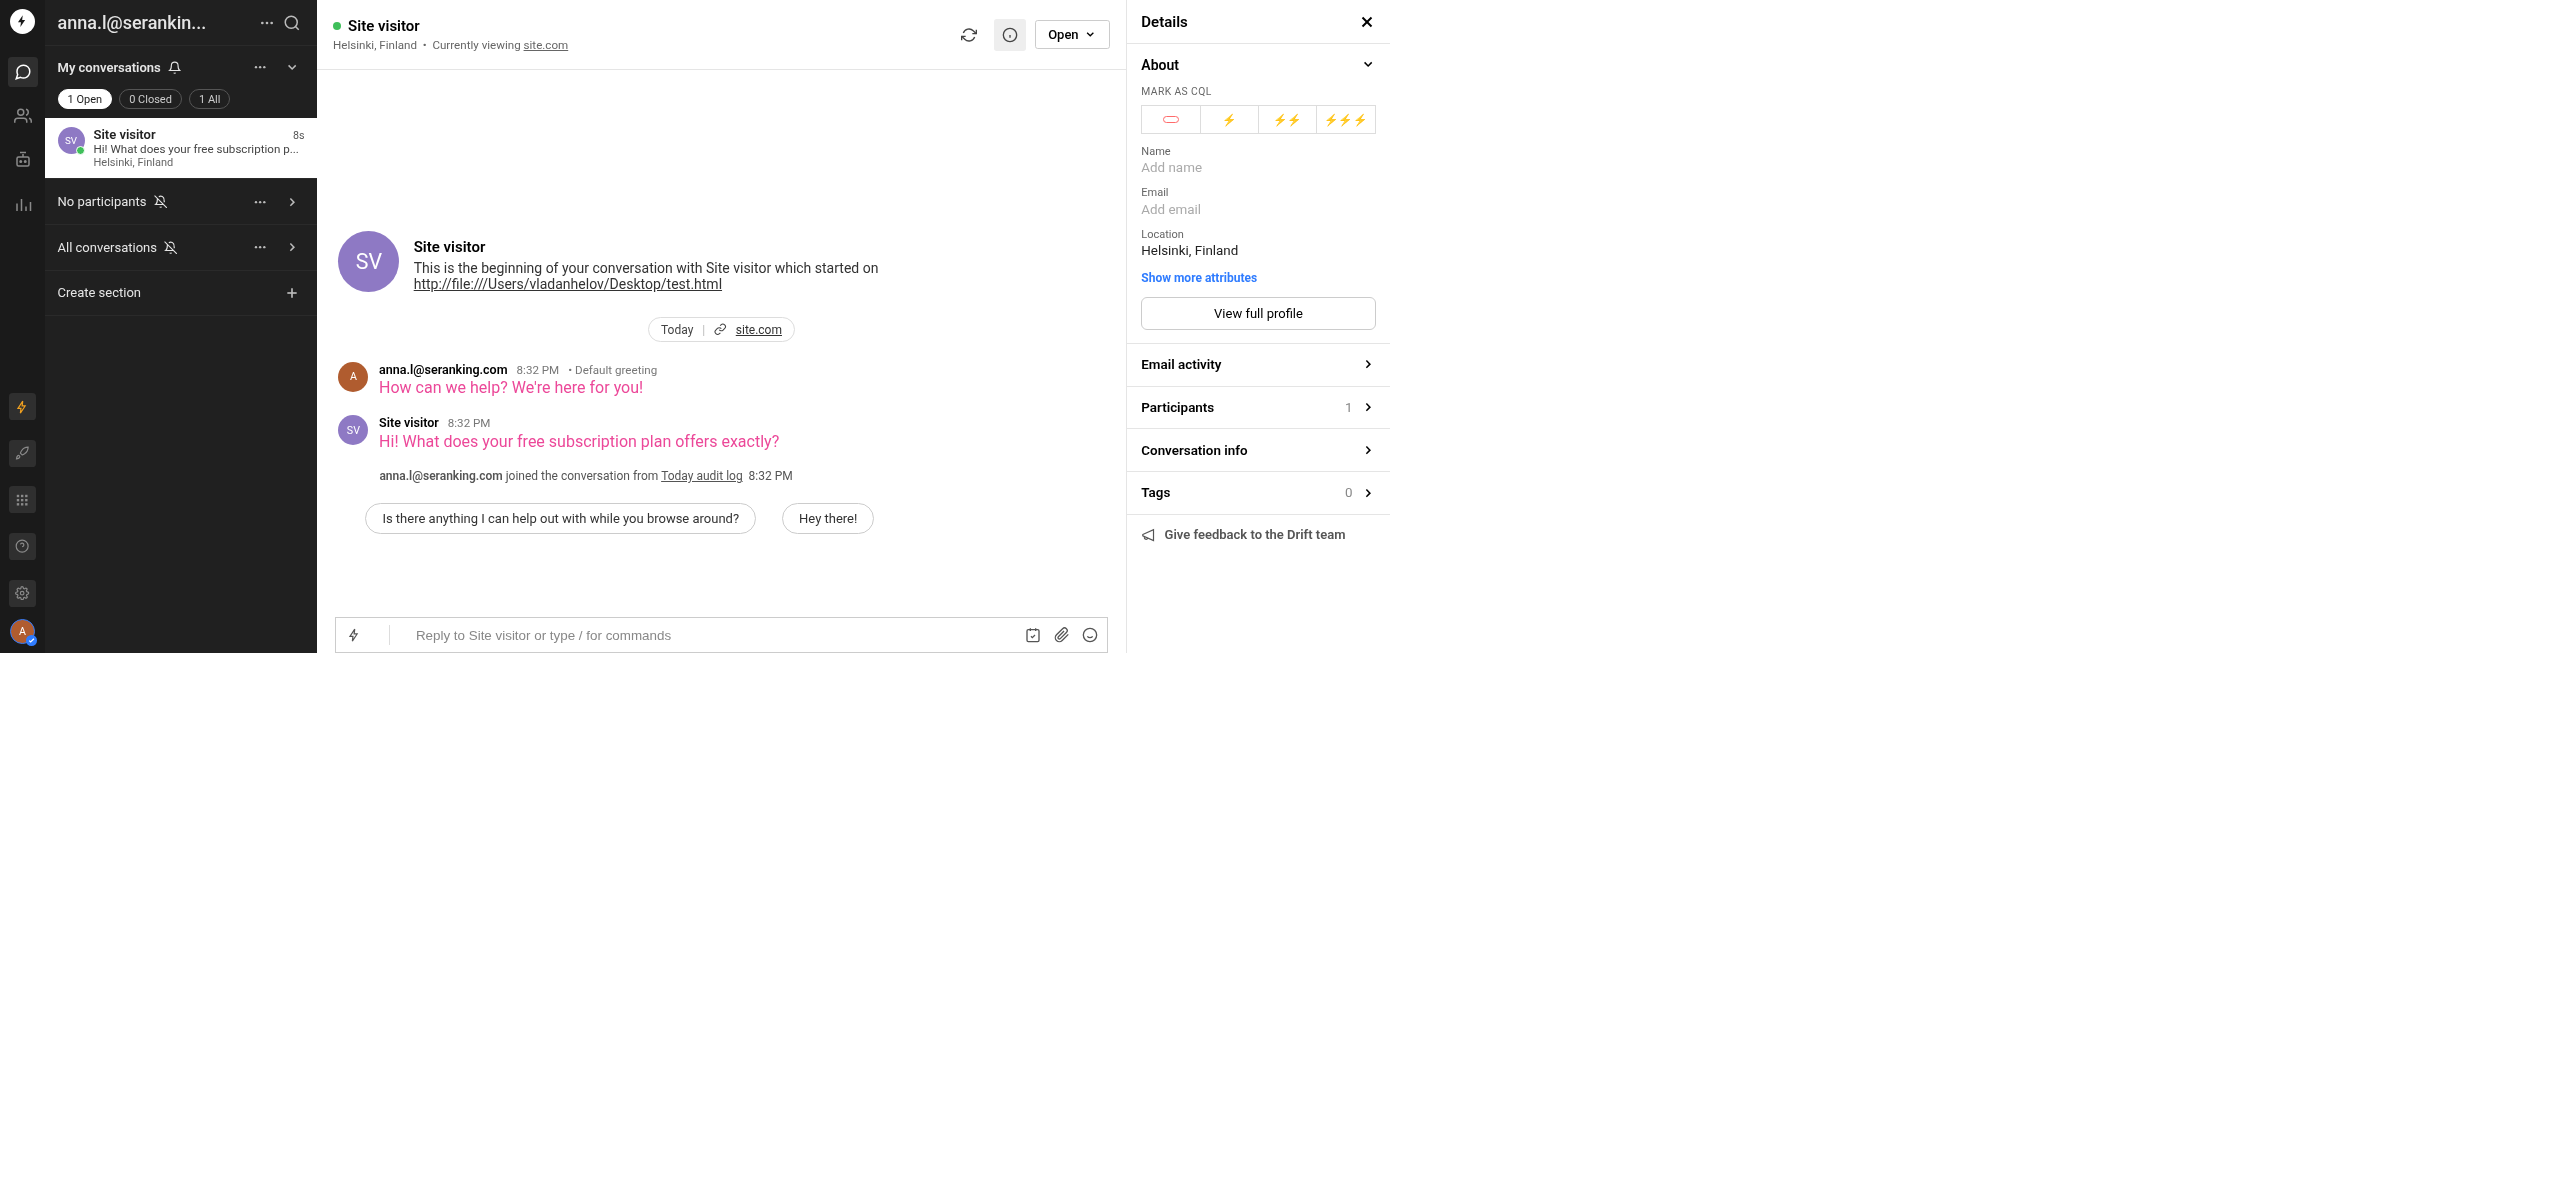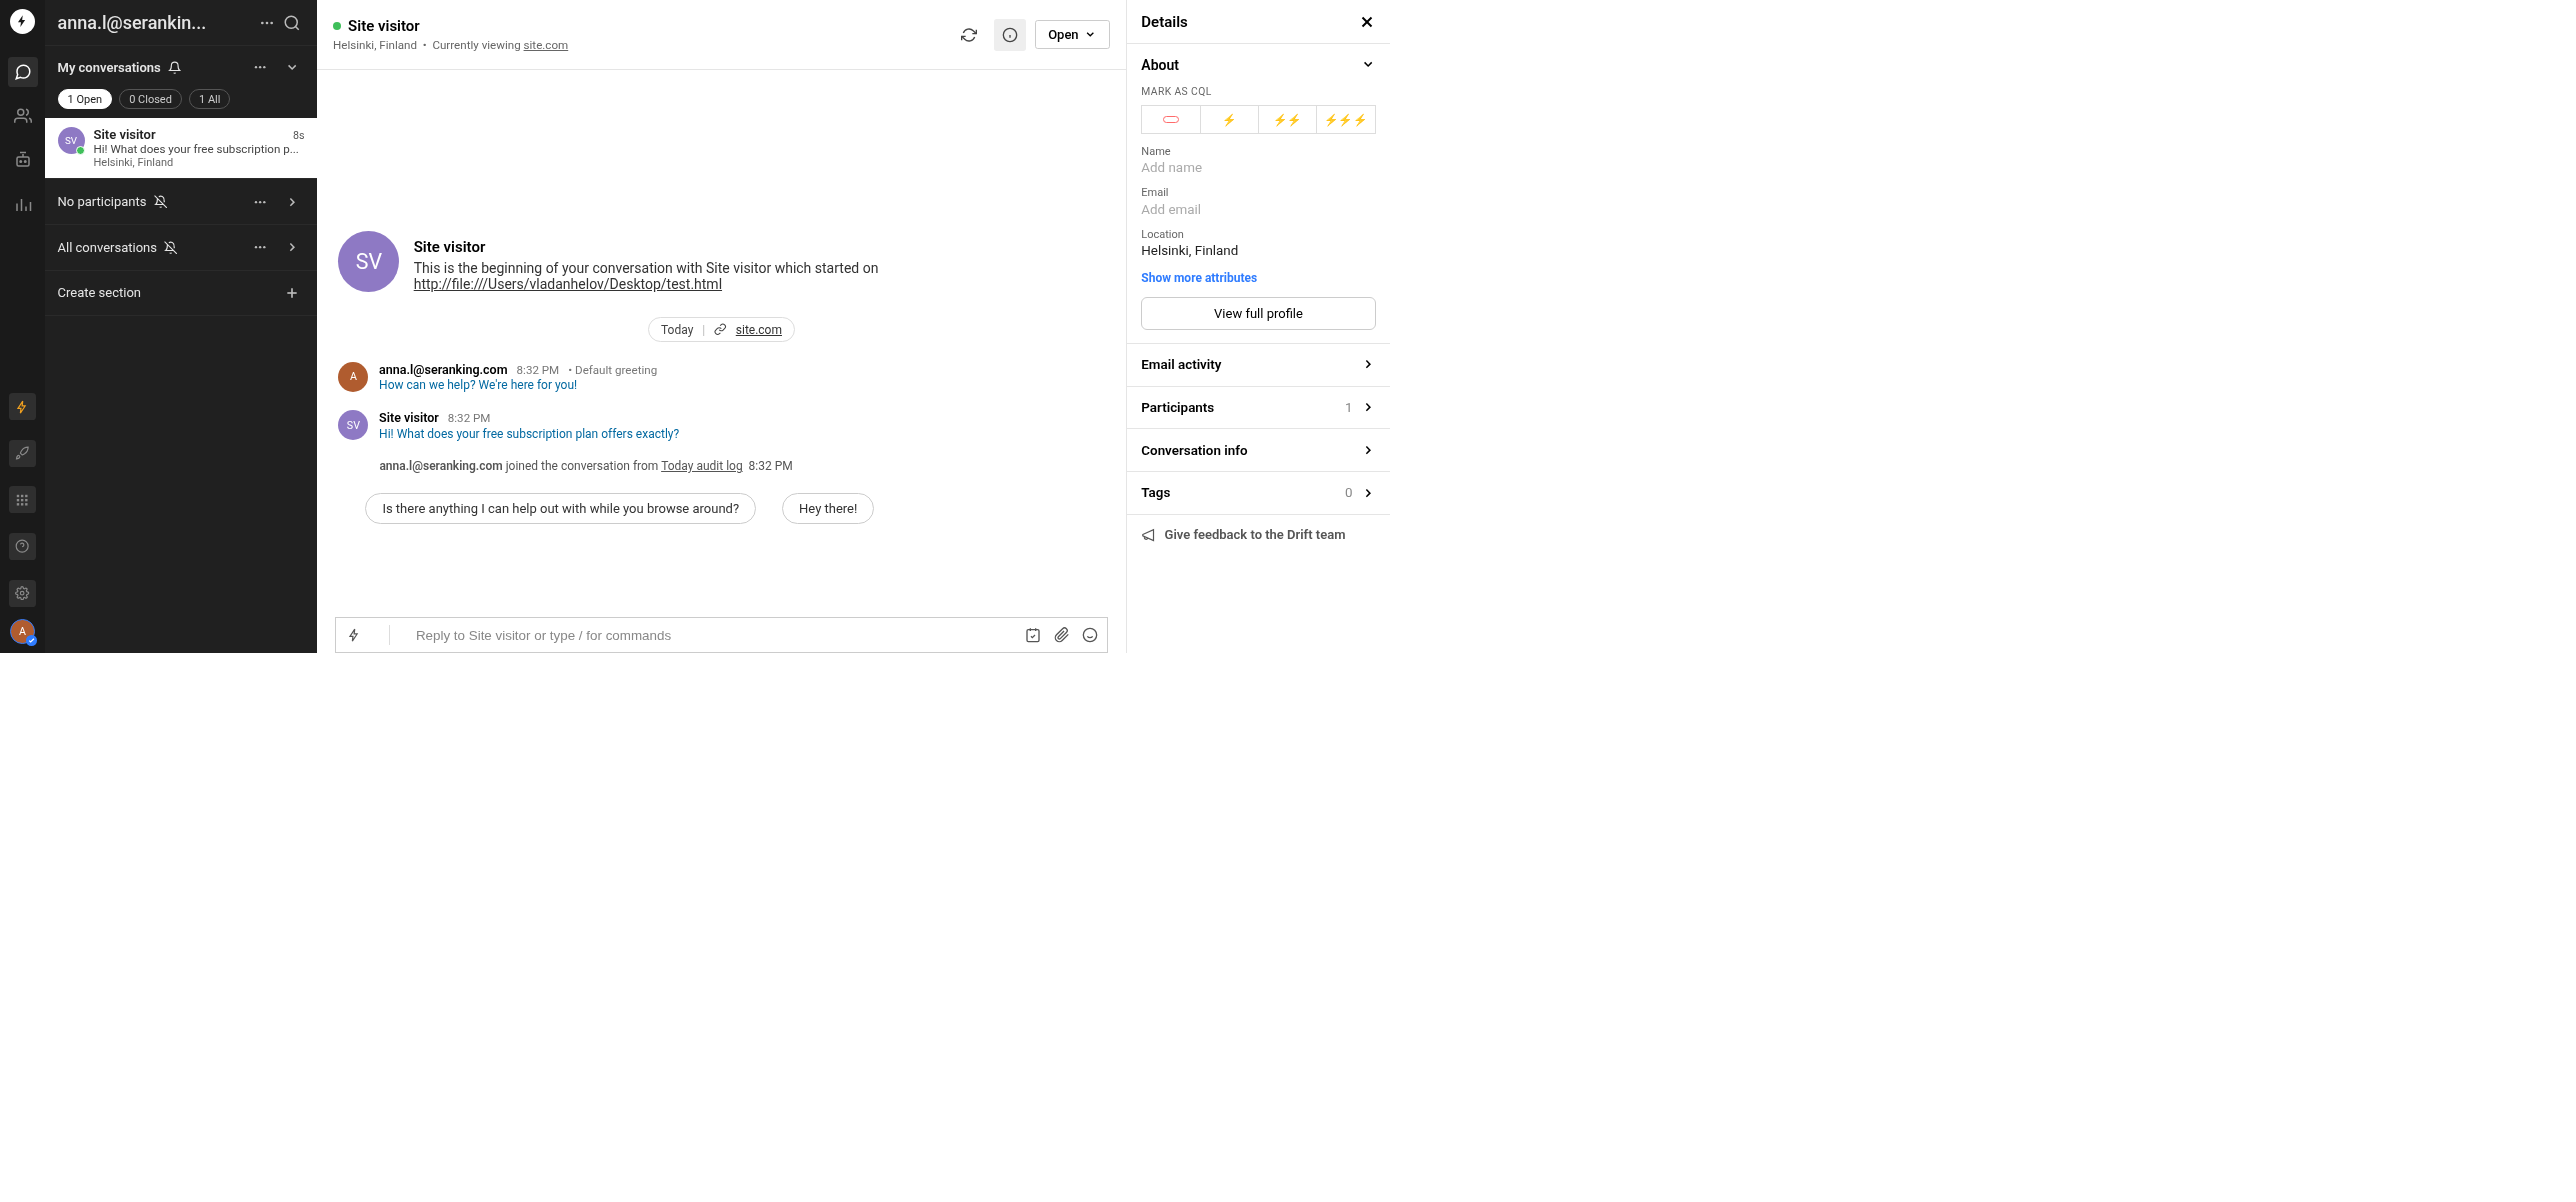--- a/index.html
+++ b/index.html
@@ -65,21 +65,21 @@
 .pill .sep { color:#bbb;}
 .msg { display:flex; gap:10.7px; margin-bottom:18px;}
 .msg-avatar { width:30px; height:30px; border-radius:50%; display:flex; align-items:center; justify-content:center; color:#fff; font-size:10.7px; flex-shrink:0;}
 .msg-avatar.a { background:#b05c2f;}
 .msg-avatar.sv { background:#8e79c4;}
 .msg-body { flex:1;}
 .msg-head { display:flex; align-items:baseline; gap:9px; font-size:12.5px; margin-bottom:1.8px;}
 .msg-author { font-weight:600;}
 .msg-time { color:#777; font-size:11.6px;}
 .msg-meta { color:#777; font-size:11.6px;}
-.msg-text { font-size:12px; color:#0369a1;}
+.msg-text { font-size:16px; color:#ec4899;}
 .system-line { font-size:12px; color:#555; margin:9px 0 19.7px 41px;}
 .system-line b { font-weight:600;}
 .system-line a { color:#555;}
 .suggestions { display:flex; gap:26px; margin-left:27px; margin-bottom:18px;}
 .sugg-pill { border:0.9px solid #ccc; border-radius:18px; padding:7.1px 16px; font-size:13px; color:#333; cursor:pointer;}
 .composer-wrap { padding:0 18px;}
 .composer { border:0.9px solid #ccc; border-radius:0; display:flex; align-items:center; padding:7.1px 9px; gap:26px;}
 .composer-icon { color:#555; width:18px; display:flex; justify-content:center;}
 .composer-sep { width:0.9px; height:19.7px; background:#ddd;}
 .composer-input { flex:1; border:none; outline:none; font-size:13.4px; color:#333;}

